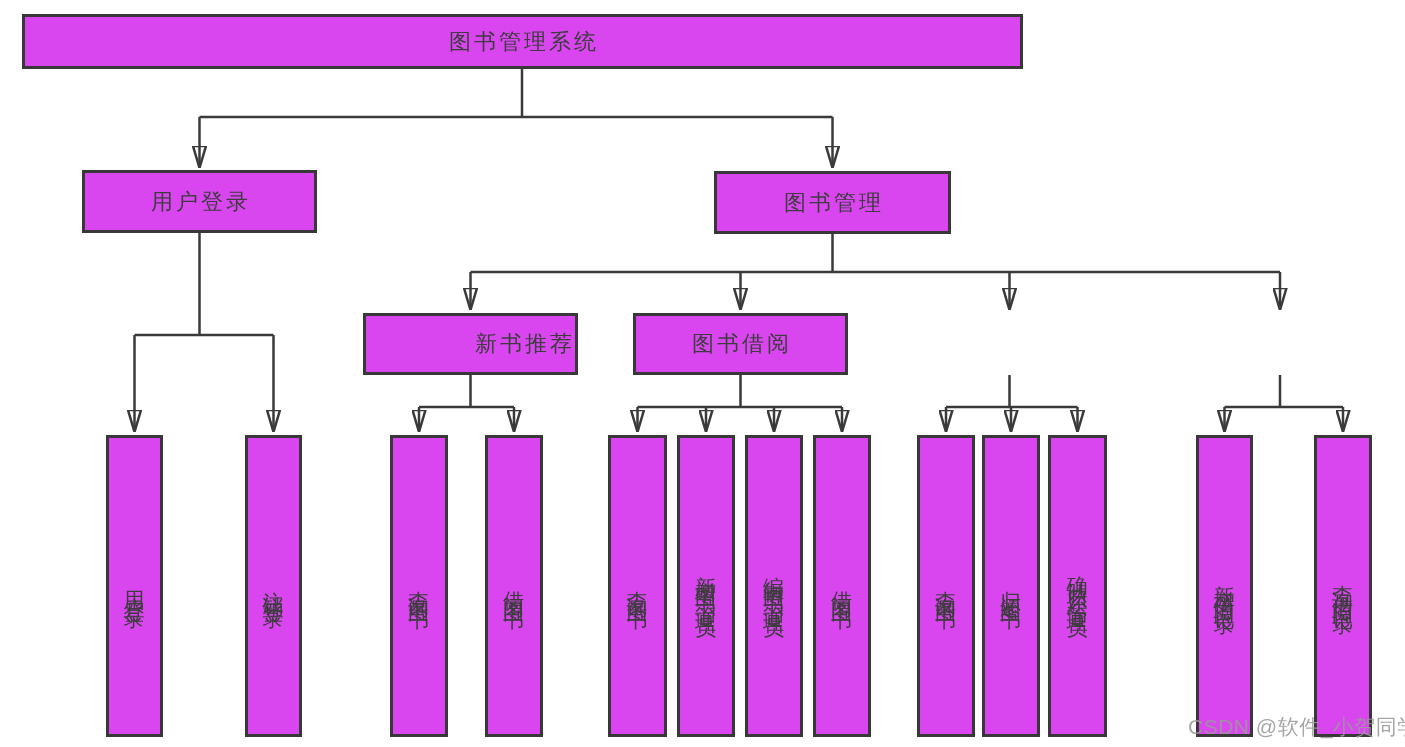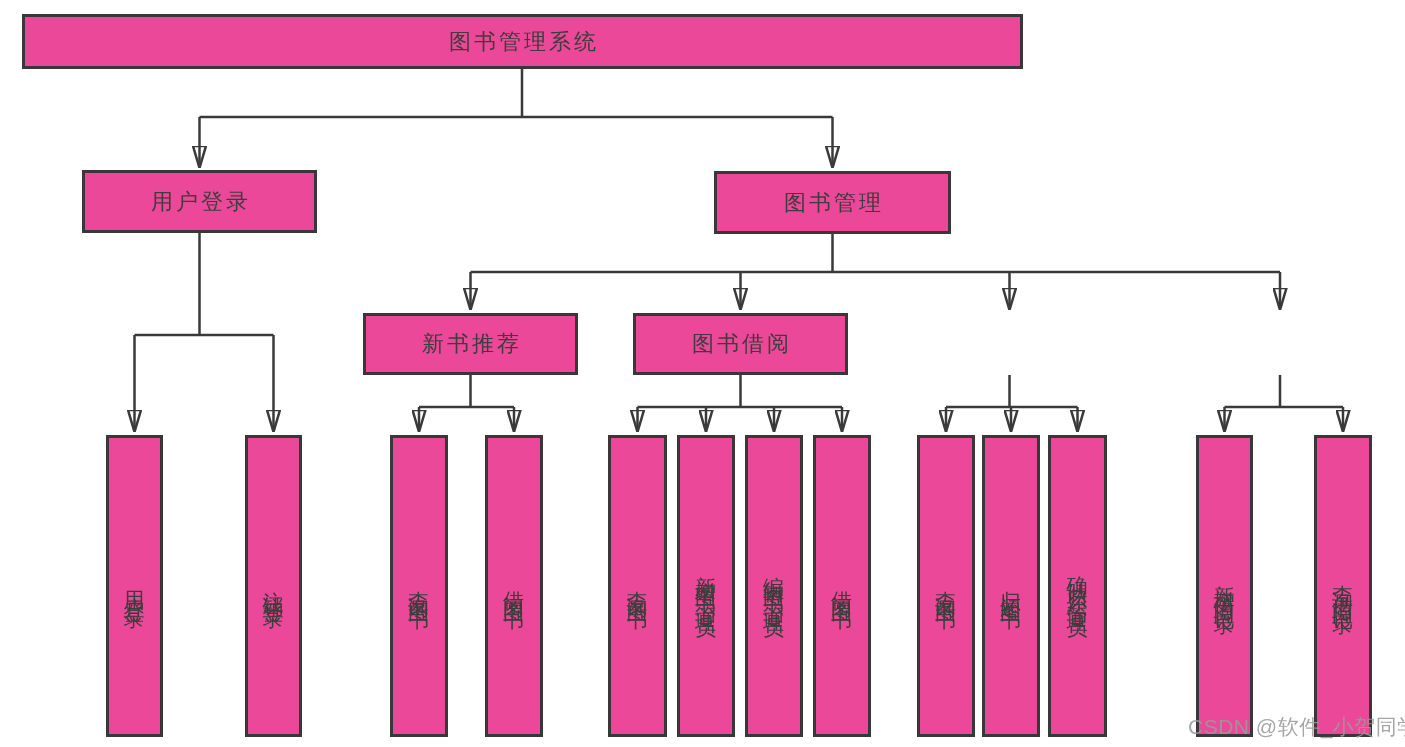--- a/index.html
+++ b/index.html
@@ -7,21 +7,21 @@
     position:relative;
     width:1405px; height:747px;
     background:#ffffff;
     font-family:"Liberation Sans", sans-serif;
     overflow:hidden;
   }
   .edges { position:absolute; left:0; top:0; width:1405px; height:747px; }
   .edges path, .edges line { stroke:#3a3a3a; stroke-width:2.5; fill:none; }
   .node {
     position:absolute; box-sizing:border-box;
-    border:3px solid #383838; background:#ec4899;
+    border:3px solid #383838; background:#d946ef;
     display:flex; align-items:center; justify-content:center;
     color:#3d3d3d; line-height:1;
   }
   .h { font-size:22px; letter-spacing:3px; text-indent:3px; white-space:nowrap; }
   .v span {
     writing-mode:vertical-rl; text-orientation:mixed;
     font-size:21px; letter-spacing:6px; white-space:nowrap;
   }
   .watermark {
     position:absolute; left:1188px; top:713px; z-index:5;
@@ -93,21 +93,21 @@
     <span>图书管理系统</span>
   </div>
 
   <div class="node h" style="left:82px; top:170px; width:235px; height:63px;">
     <span>用户登录</span>
   </div>
   <div class="node h" style="left:714px; top:171px; width:237px; height:63px;">
     <span>图书管理</span>
   </div>
 
-  <div class="node h" style="left:363px; top:313px; width:215px; height:62px;">
+  <div class="node h" style="left:363px; top:313px; width:215px; height:62px;justify-content:flex-end;">
     <span>新书推荐</span>
   </div>
   <div class="node h" style="left:633px; top:313px; width:215px; height:62px;">
     <span>图书借阅</span>
   </div>
 
   <div class="node v" style="left:106px; top:435px; width:57px; height:302px;">
     <span>用户登录</span>
   </div>
   <div class="node v" style="left:245px; top:435px; width:57px; height:302px;">

